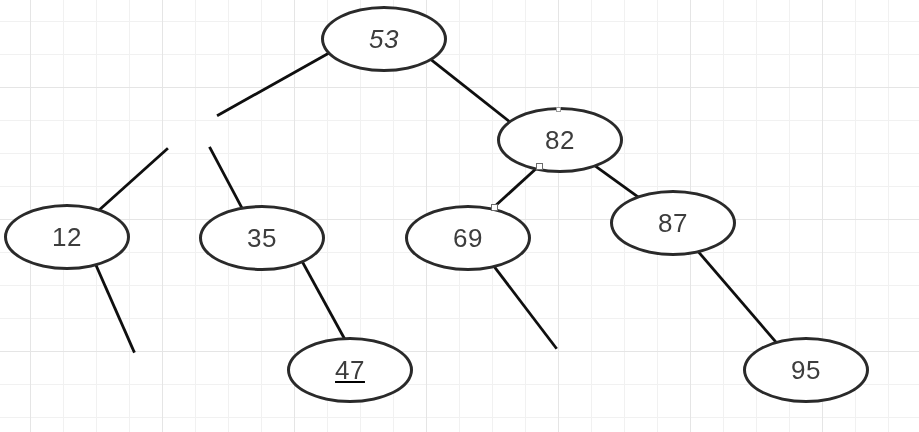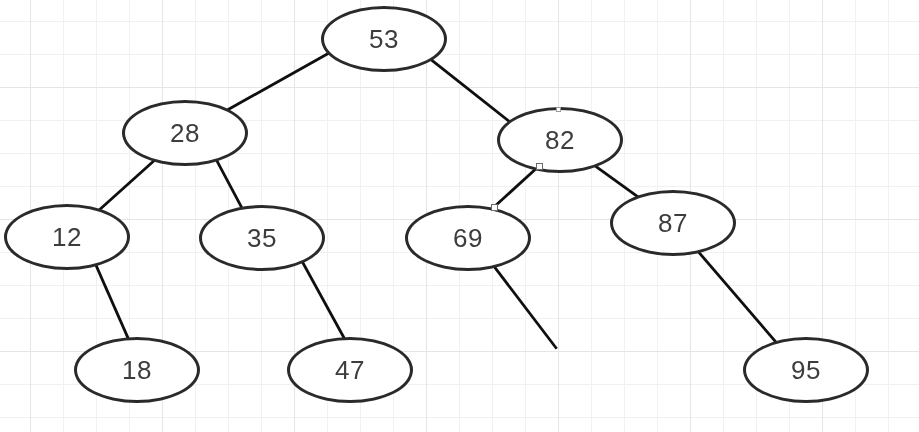--- a/index.html
+++ b/index.html
@@ -69,45 +69,39 @@
       <line x1="167.91311105034384" y1="148.31927974796758" x2="86.08688894965616" y2="221.68072025203242" stroke="#0f0f0f" stroke-width="2.8"></line>
       <line x1="209.5005470896104" y1="146.86641566888113" x2="250.4994529103896" y2="224.13358433111887" stroke="#0f0f0f" stroke-width="2.8"></line>
       <line x1="539" y1="166" x2="494" y2="207" stroke="#0f0f0f" stroke-width="2.8"></line>
       <line x1="585.0291323456019" y1="158.63215113849026" x2="664.9708676543981" y2="216.36784886150974" stroke="#0f0f0f" stroke-width="2.8"></line>
       <line x1="88.55618217174373" y1="248.35495948123574" x2="134.44381782825627" y2="352.64504051876423" stroke="#0f0f0f" stroke-width="2.8"></line>
       <line x1="295.31144556856094" y1="248.9683881626237" x2="350.68855443143906" y2="350.0316118373763" stroke="#0f0f0f" stroke-width="2.8"></line>
       <line x1="483.31412046273255" y1="252.2648620898891" x2="556.6858795372674" y2="348.7351379101109" stroke="#0f0f0f" stroke-width="2.8"></line>
       <line x1="697.5745293675595" y1="250.86288493536782" x2="785.4254706324405" y2="353.13711506463216" stroke="#0f0f0f" stroke-width="2.8"></line>
     </svg>
   <div class="nodes-layer">
-      <div class="tree-node" style="left: 321px; top: 6px;">
+      <div class="tree-node" style="left: 321px; top: 6px; font-style: italic;">
         <span class="node-value">53</span>
-      </div>
-      <div class="tree-node" style="left: 122px; top: 100px;">
-        <span class="node-value">28</span>
       </div>
       <div class="tree-node" style="left: 497px; top: 107px;">
         <span class="node-value">82</span>
       </div>
       <div class="tree-node" style="left: 4px; top: 204px;">
         <span class="node-value">12</span>
       </div>
       <div class="tree-node" style="left: 199px; top: 205px;">
         <span class="node-value">35</span>
       </div>
       <div class="tree-node" style="left: 405px; top: 205px;">
         <span class="node-value">69</span>
       </div>
       <div class="tree-node" style="left: 610px; top: 190px;">
         <span class="node-value">87</span>
       </div>
-      <div class="tree-node" style="left: 74px; top: 337px;">
-        <span class="node-value">18</span>
-      </div>
-      <div class="tree-node" style="left: 287px; top: 337px;">
+      <div class="tree-node" style="left: 287px; top: 337px; text-decoration: underline;">
         <span class="node-value">47</span>
       </div>
       <div class="tree-node" style="left: 743px; top: 337px;">
         <span class="node-value">95</span>
       </div>
     </div>
   <div class="handles-layer">
       <div class="endpoint-handle" style="left: 535.5px; top: 162.5px;"></div>
       <div class="endpoint-handle" style="left: 490.5px; top: 203.5px;"></div>
       <div class="connection-marker" style="left: 555.5px; top: 106.5px;"></div>

